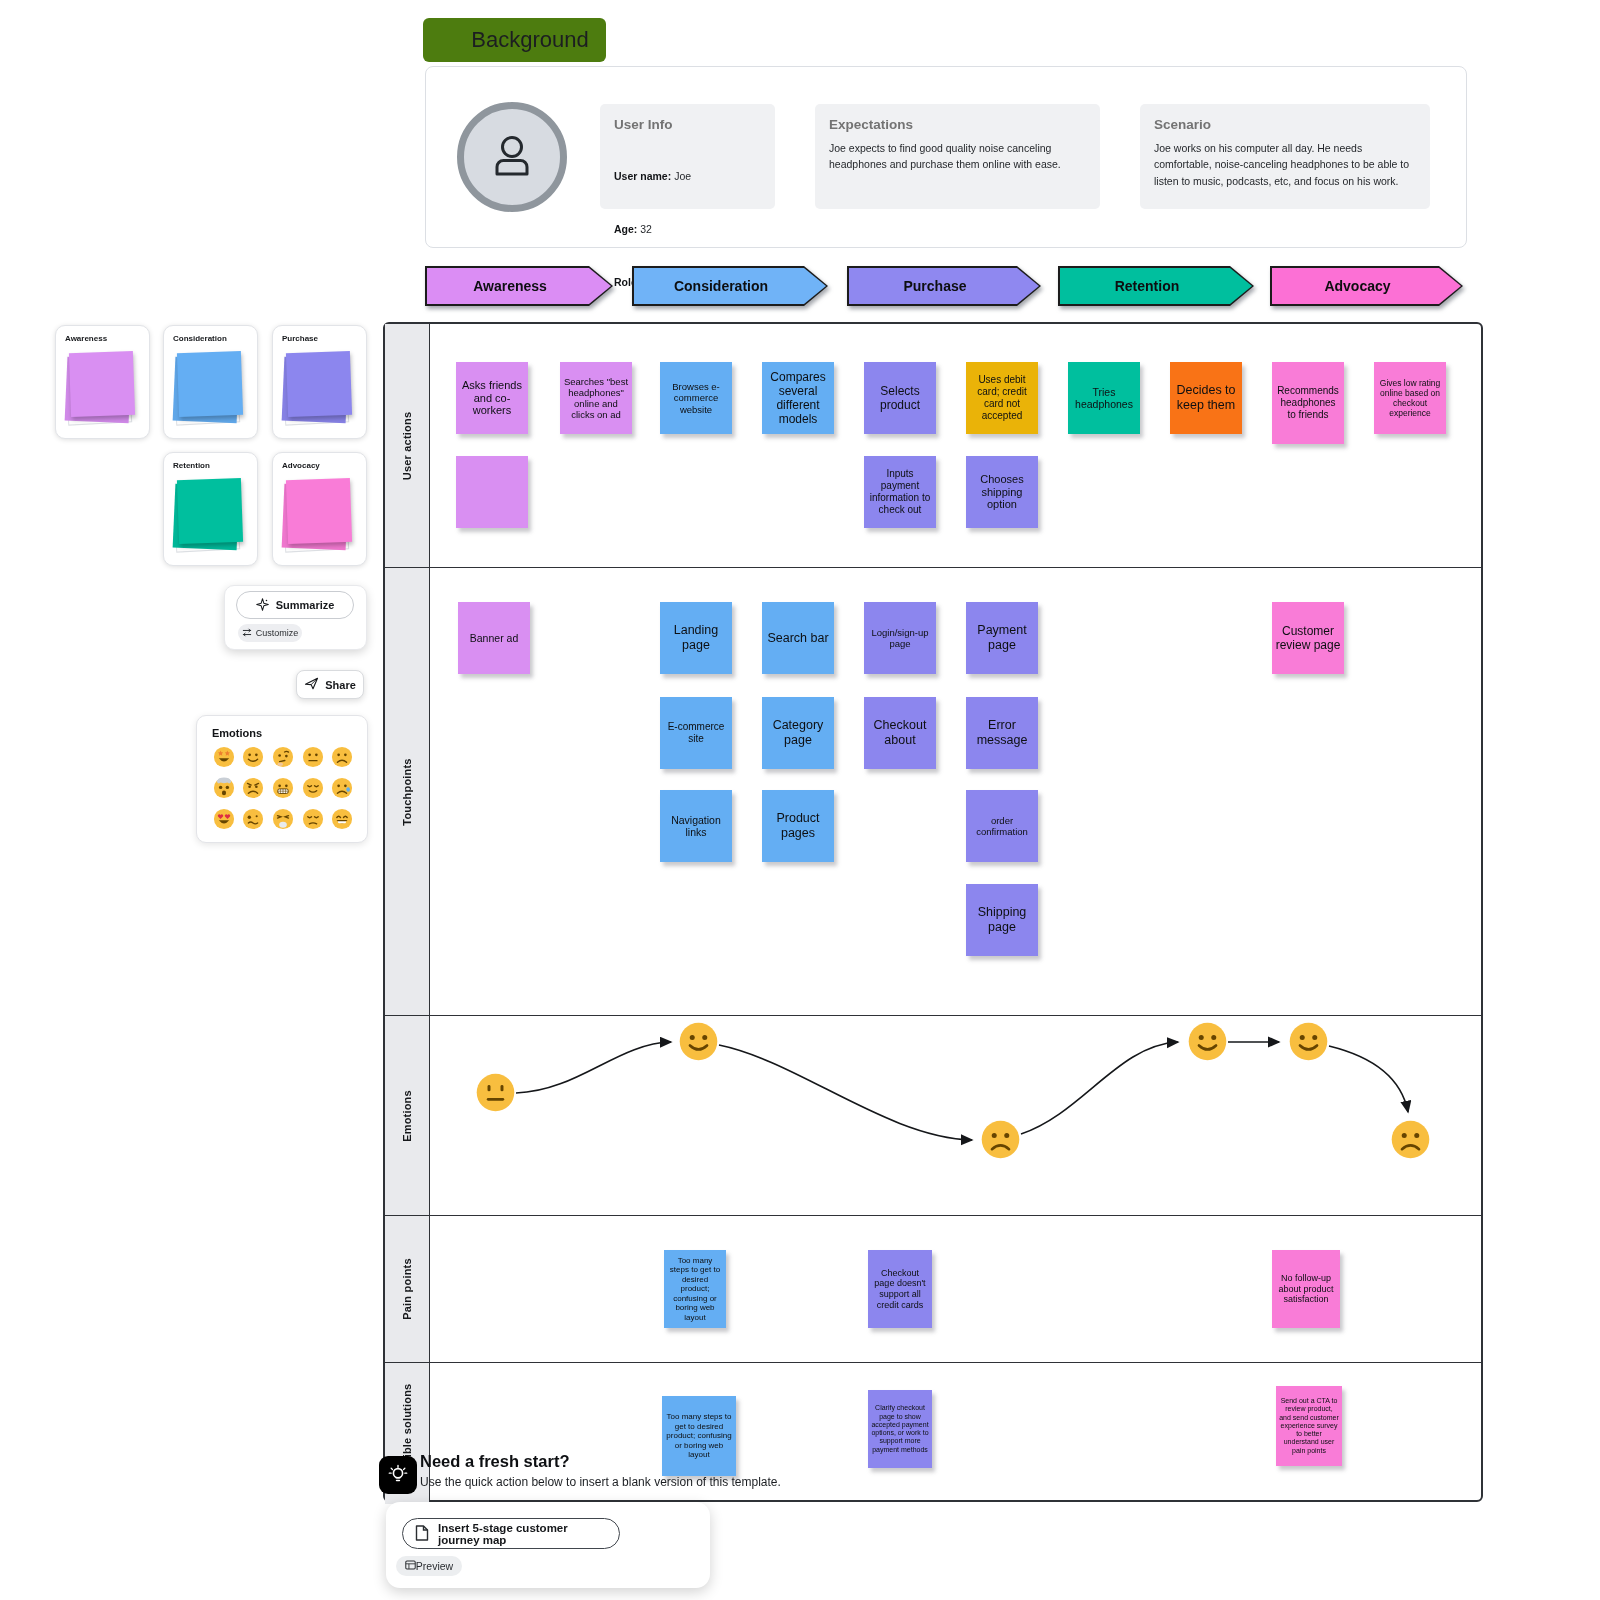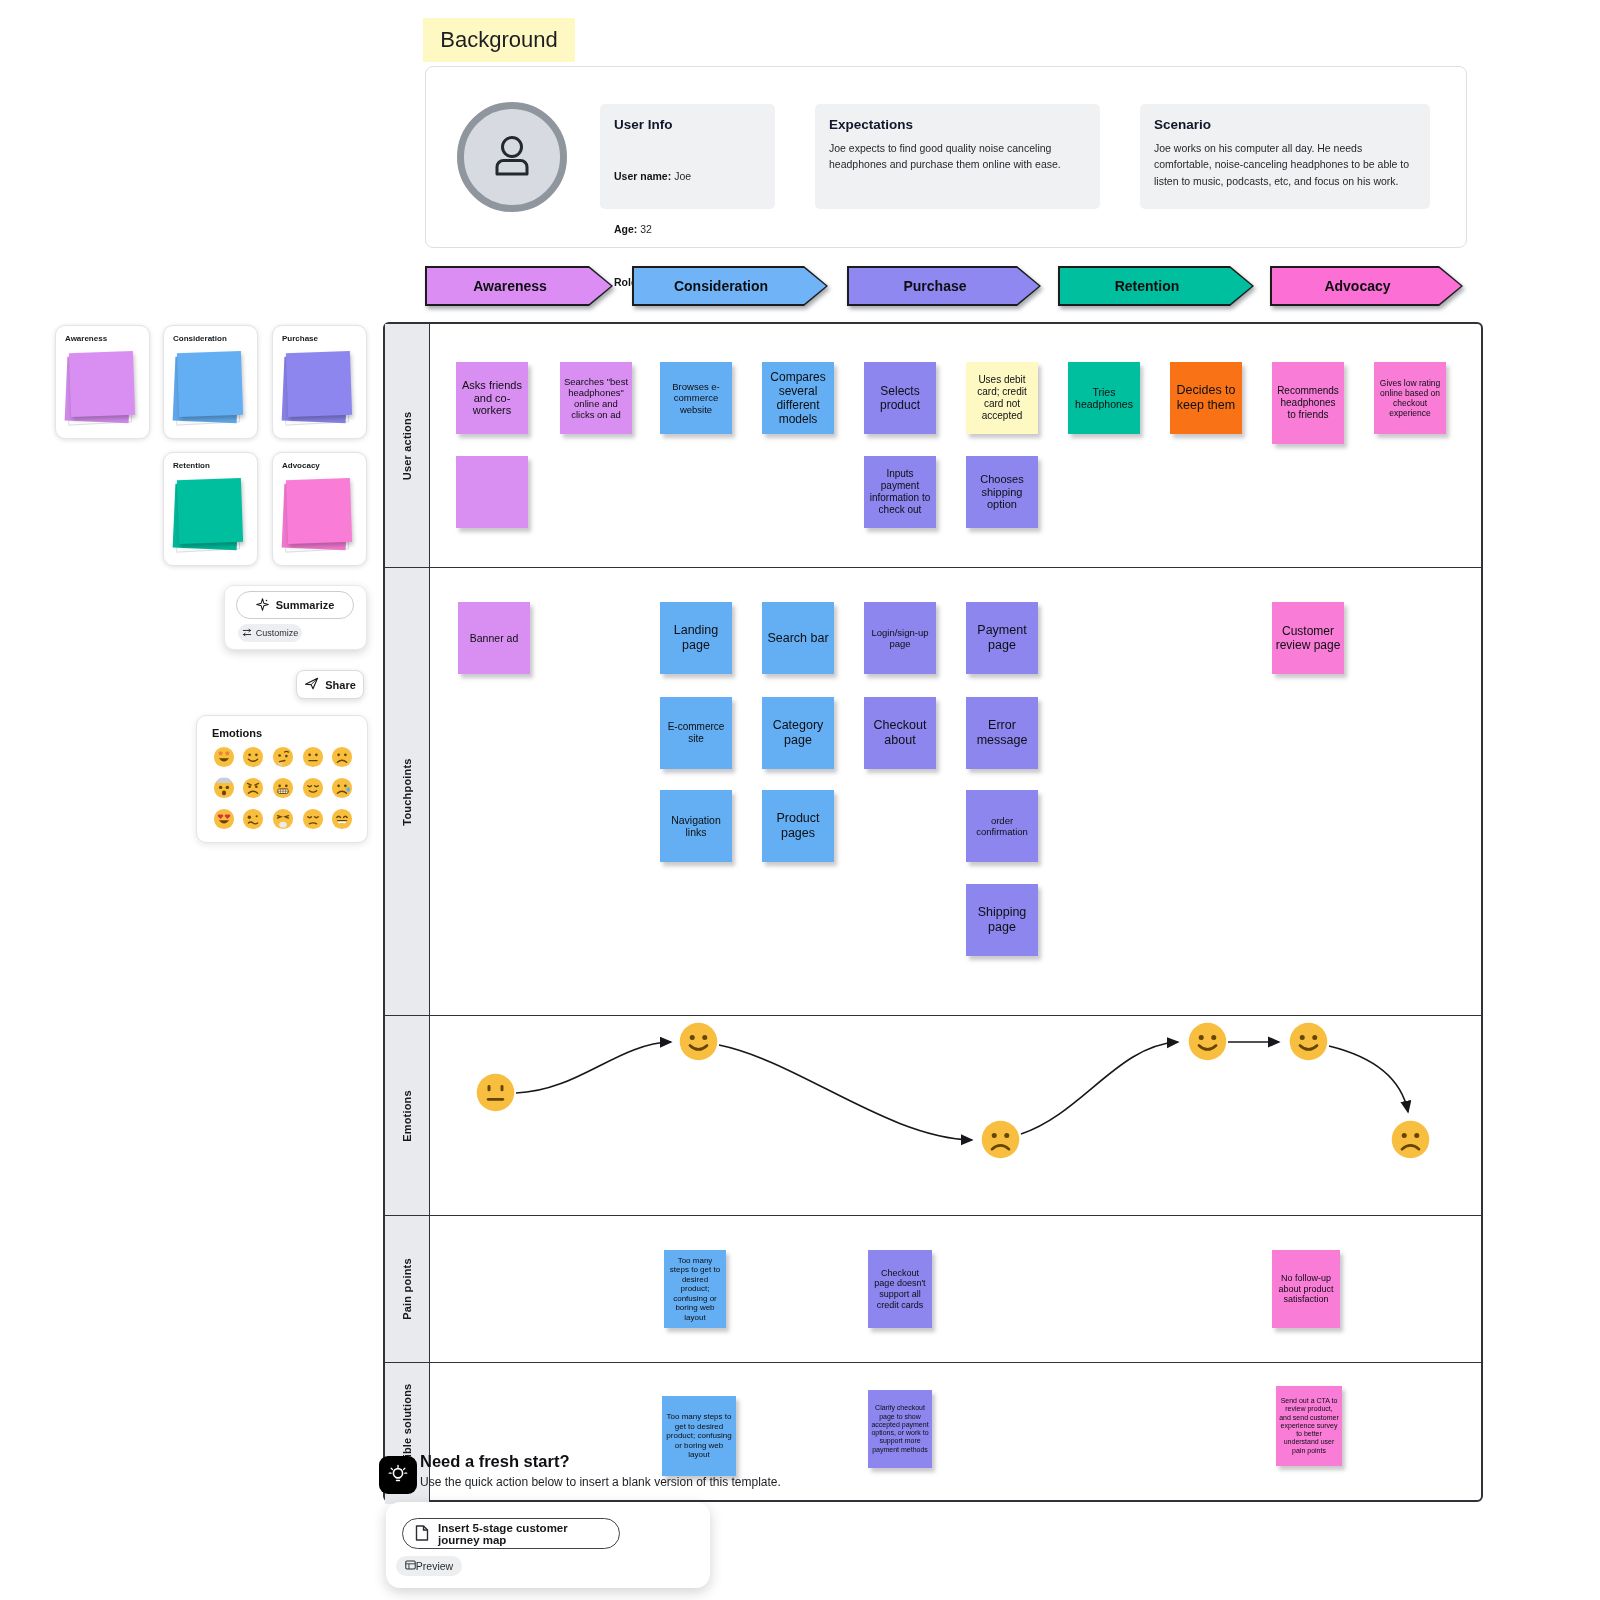--- a/index.html
+++ b/index.html
@@ -3,27 +3,27 @@
 <meta charset="utf-8">
 <style>
   html,body{margin:0;padding:0;}
   body{
     width:1600px;height:1600px;position:relative;background:#ffffff;
     font-family:"Liberation Sans",sans-serif;color:#17191c;overflow:hidden;
   }
   .abs{position:absolute;}
 
   
-  .bg-chip{left:423px;top:18px;width:152px;height:44px;background:#fef9c3;border-radius:0;
-    display:flex;align-items:center;justify-content:center;font-size:22px;font-weight:500;color:#1c1e21;}
+  .bg-chip{left:423px;top:18px;width:152px;height:44px;background:#4d7c0f;border-radius:6px;
+    display:flex;align-items:center;justify-content:center;font-size:22px;font-weight:500;color:#1c1e21;padding-left:31px;}
   .bg-card{left:425px;top:66px;width:1040px;height:180px;background:#fff;border:1px solid #dcdfe4;border-radius:8px;}
   .avatar{left:457px;top:102px;width:110px;height:110px;border-radius:50%;background:#d7dbe1;
     border:7px solid #8f969d;box-sizing:border-box;display:flex;align-items:center;justify-content:center;}
   .info-card{background:#f0f1f3;border-radius:5px;padding:13px 14px;box-sizing:border-box;}
-  .info-card h3{margin:0 0 8px 0;font-size:13.5px;font-weight:bold;color:#0f172a;}
+  .info-card h3{margin:0 0 8px 0;font-size:13.5px;font-weight:bold;color:#737373;}
   .info-card .txt{font-size:10.5px;line-height:1.55;color:#25282c;}
   .info-line{font-size:10.5px;line-height:1.6;color:#25282c;margin-top:36px;}
   .info-line b{color:#121417;}
   .card-userinfo{left:600px;top:104px;width:175px;height:105px;}
   .card-expect{left:815px;top:104px;width:285px;height:105px;}
   .card-scenario{left:1140px;top:104px;width:290px;height:105px;}
 
   
   #stages .stage-arrow{position:absolute;top:266px;height:40px;filter:drop-shadow(2px 3px 2px rgba(90,95,105,.55));}
   .arrow-outer{position:absolute;inset:0;background:#1c1c1c;
@@ -391,21 +391,21 @@
     <div class="row-content"></div>
   </div>
 </div>
 
 <div id="notes-layer">
     <div class="note" style="left: 456px; top: 362px; width: 72px; height: 72px; font-size: 11px; background: rgb(217, 143, 242);">Asks friends and co-workers</div>
     <div class="note" style="left: 560px; top: 362px; width: 72px; height: 72px; font-size: 9.5px; background: rgb(217, 143, 242);">Searches "best headphones" online and clicks on ad</div>
     <div class="note" style="left: 660px; top: 362px; width: 72px; height: 72px; font-size: 9.5px; background: rgb(100, 174, 243);">Browses e-commerce website</div>
     <div class="note" style="left: 762px; top: 362px; width: 72px; height: 72px; font-size: 12px; background: rgb(100, 174, 243);">Compares several different models</div>
     <div class="note" style="left: 864px; top: 362px; width: 72px; height: 72px; font-size: 12px; background: rgb(140, 134, 238);">Selects product</div>
-    <div class="note" style="left: 966px; top: 362px; width: 72px; height: 72px; font-size: 10px; background: #fef9c3;">Uses debit card; credit card not accepted</div>
+    <div class="note" style="left: 966px; top: 362px; width: 72px; height: 72px; font-size: 10px; background: #eab308;">Uses debit card; credit card not accepted</div>
     <div class="note" style="left: 1068px; top: 362px; width: 72px; height: 72px; font-size: 10.5px; background: rgb(0, 191, 158);">Tries headphones</div>
     <div class="note" style="left: 1170px; top: 362px; width: 72px; height: 72px; font-size: 12.5px; background: #f97316;">Decides to keep them</div>
     <div class="note" style="left: 1272px; top: 362px; width: 72px; height: 82px; font-size: 10px; background: rgb(249, 124, 215);">Recommends headphones to friends</div>
     <div class="note" style="left: 1374px; top: 362px; width: 72px; height: 72px; font-size: 8.5px; background: rgb(249, 124, 215);">Gives low rating online based on checkout experience</div>
     <div class="note" style="left: 456px; top: 456px; width: 72px; height: 72px; font-size: 11px; background: rgb(217, 143, 242);"></div>
     <div class="note" style="left: 864px; top: 456px; width: 72px; height: 72px; font-size: 10px; background: rgb(140, 134, 238);">Inputs payment information to check out</div>
     <div class="note" style="left: 966px; top: 456px; width: 72px; height: 72px; font-size: 11px; background: rgb(140, 134, 238);">Chooses shipping option</div>
     <div class="note" style="left: 458px; top: 602px; width: 72px; height: 72px; font-size: 10.5px; background: rgb(217, 143, 242);">Banner ad</div>
     <div class="note" style="left: 660px; top: 602px; width: 72px; height: 72px; font-size: 12.5px; background: rgb(100, 174, 243);">Landing page</div>
     <div class="note" style="left: 762px; top: 602px; width: 72px; height: 72px; font-size: 12.5px; background: rgb(100, 174, 243);">Search bar</div>

